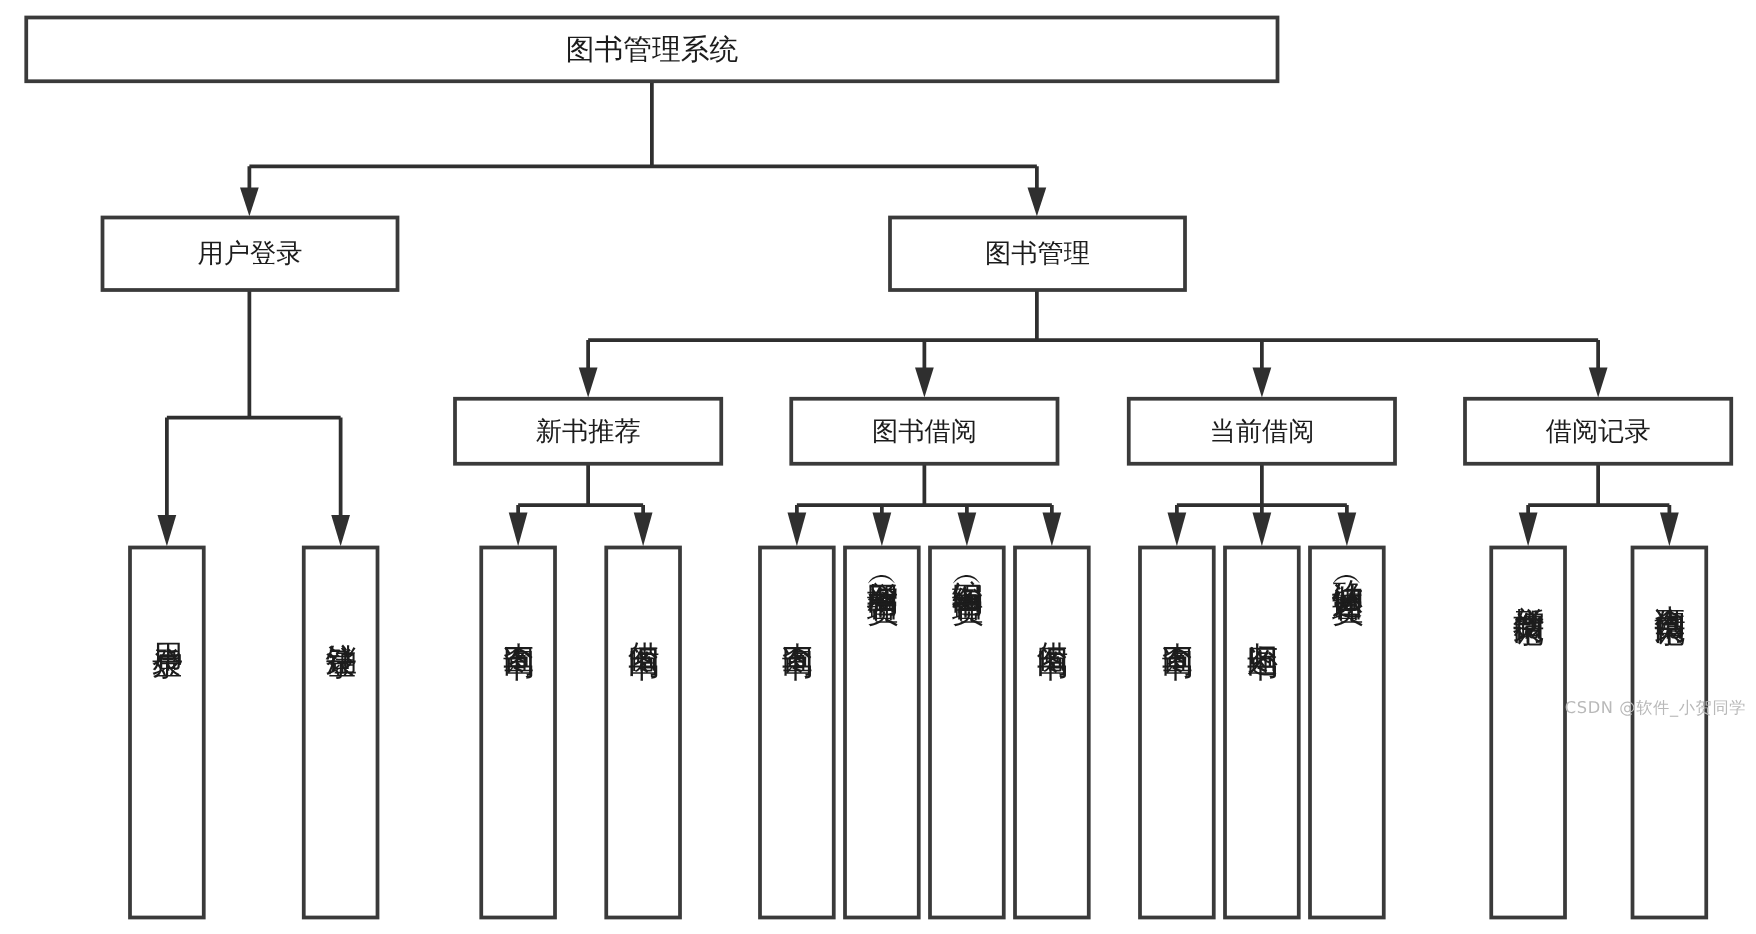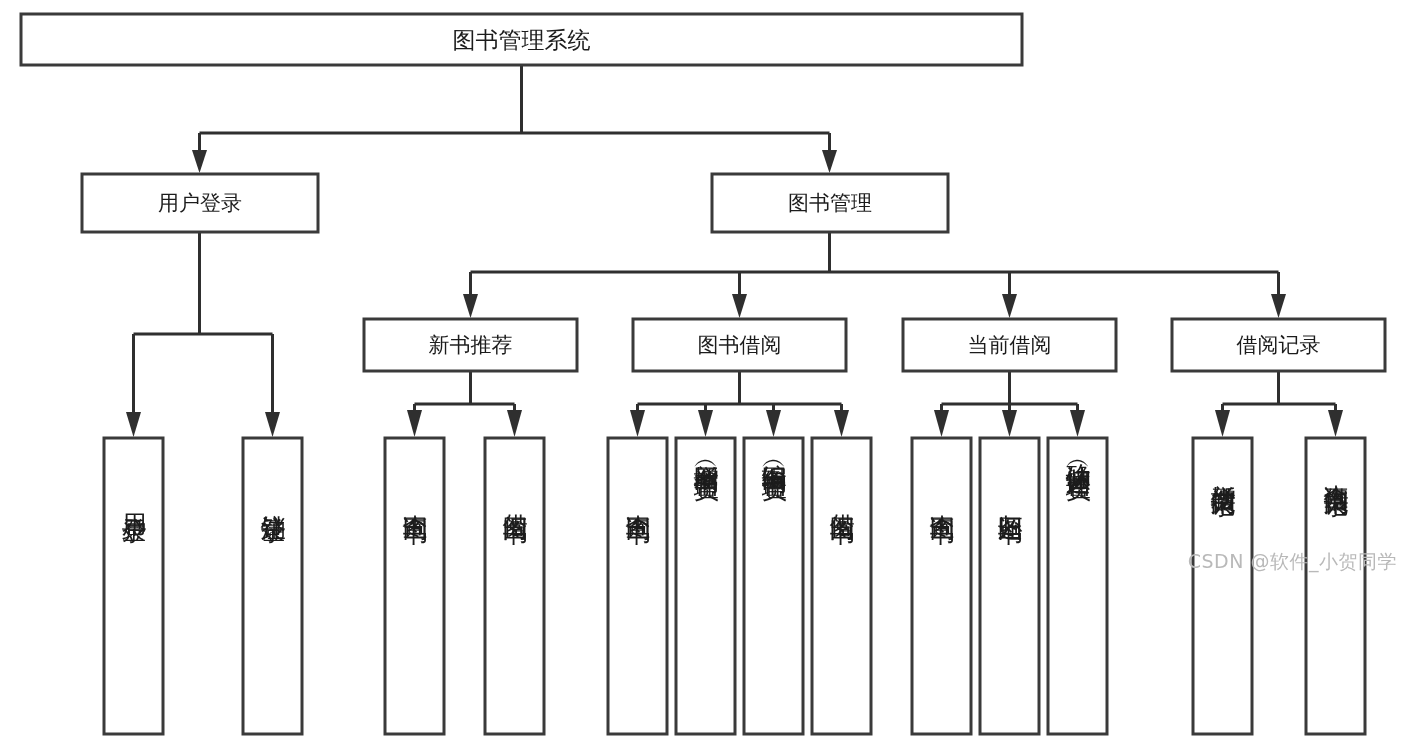--- a/index.html
+++ b/index.html
@@ -41,21 +41,21 @@
     line-height:1.05;
     color:#1c1c1c;
     letter-spacing:2px;
     white-space:nowrap;
   }
   .watermark{
     position:absolute;
     right:8px;
     bottom:4px;
     font-family:"DejaVu Sans","Liberation Sans",sans-serif;
-    font-size:19px;
+    font-size:13px;
     color:#b9b9b9;
     white-space:nowrap;
     letter-spacing:0.5px;
   }
 </style>
 </head>
 <body>
 
 <div id="diagram-root">
 

